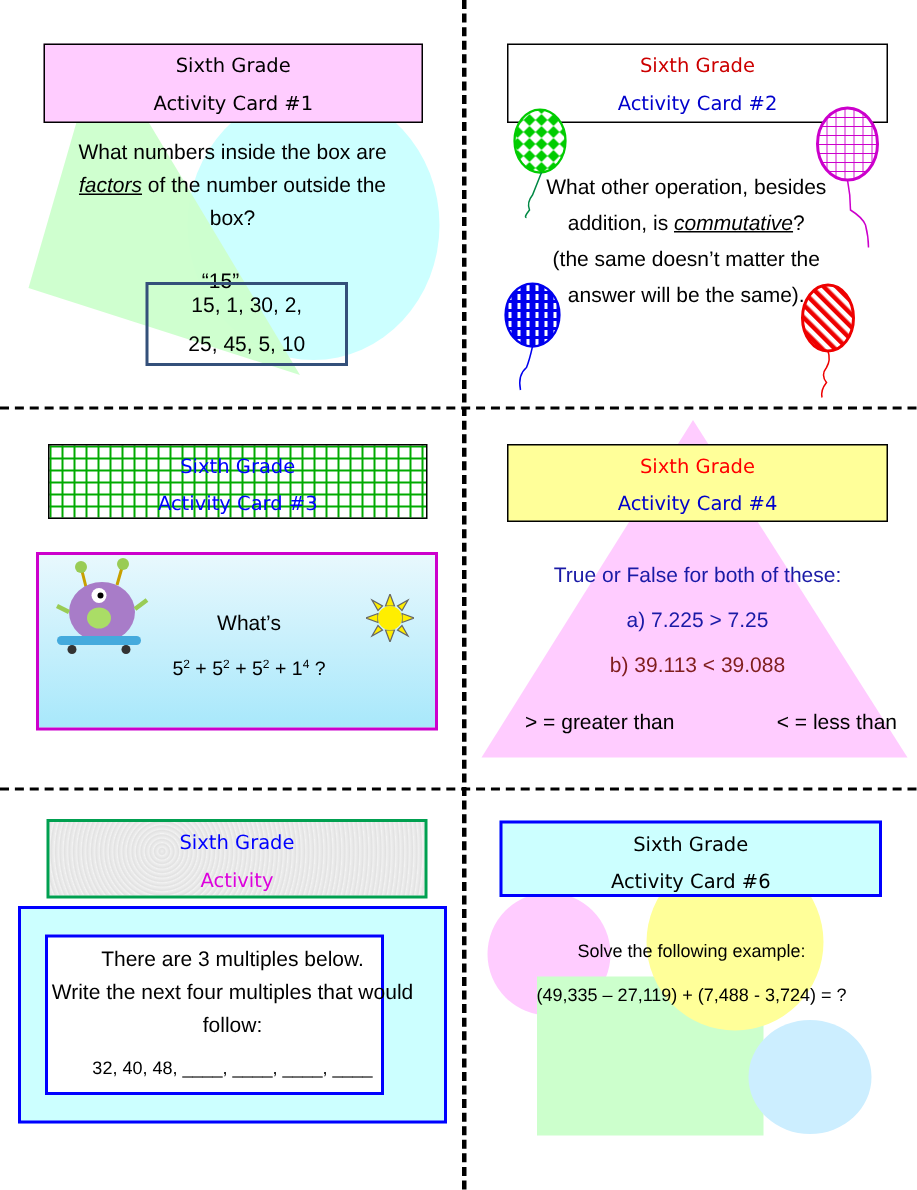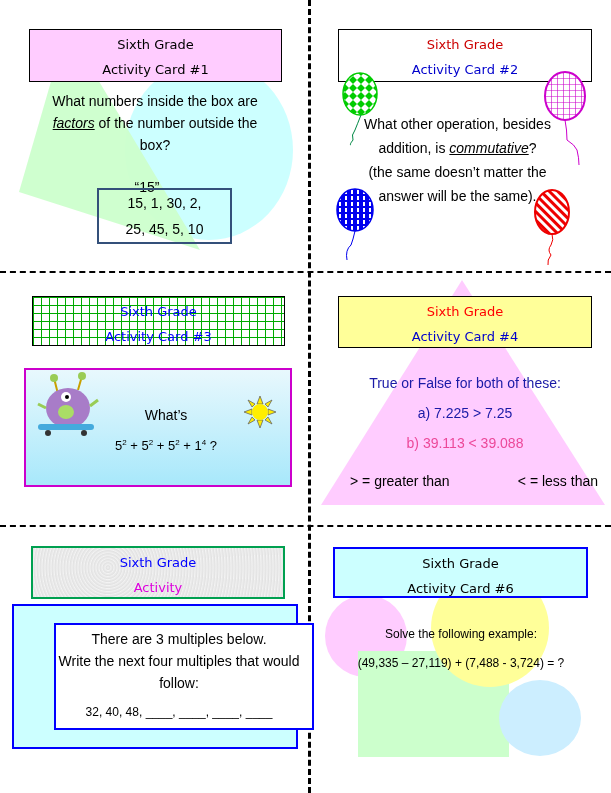--- a/index.html
+++ b/index.html
@@ -146,37 +146,37 @@
 <div>
   <svg class="abs" style="left:305px;top:265px;" width="306" height="260">
     <polygon points="157,15 16,240 300,240" fill="#ffccff"></polygon>
   </svg>
   <div class="title-box" style="left:338px;top:296px;width:254px;height:52px;background:#ffff99;">
     <span style="color:#ff0000;">Sixth Grade</span>
     <span style="color:#0000cc;">Activity Card #4</span>
   </div>
   <div class="body-text" style="left:330px;top:372px;width:270px;color:#1a1aa6;">True or False for both of these:</div>
   <div class="body-text" style="left:330px;top:402px;width:270px;color:#1a1aa6;">a)  7.225 &gt; 7.25</div>
-  <div class="body-text" style="left:330px;top:432px;width:270px;color:#ec4899;">b)  39.113 &lt; 39.088</div>
+  <div class="body-text" style="left:330px;top:432px;width:270px;color:#7f1d1d;">b)  39.113 &lt; 39.088</div>
   <div class="body-text" style="left:350px;top:470px;width:120px;text-align:left;">&gt;  =  greater than</div>
   <div class="body-text" style="left:498px;top:470px;width:100px;text-align:right;">&lt; = less than</div>
 </div>
 
 <div>
   <div class="title-box" style="left:31px;top:546px;width:254px;height:53px;border:2px solid #00a050;
        background:repeating-radial-gradient(circle at 30% 40%, #efefef 0px, #e2e2e2 2px, #f4f4f4 3px);">
     <span style="color:#0000ff;">Sixth Grade</span>
     <span>
         <span style="color:#dd00dd;">Activity</span> 
         <span style="color:#cc0000;">Card</span> 
         <span style="color:#000;">#5</span>
       </span>
   </div>
   <div class="abs" style="left:12px;top:604px;width:286px;height:145px;border:2px solid #0000ff;background:#ccffff;box-sizing:border-box;">
-    <div class="abs" style="left:16px;top:17px;width:260px;height:107px;border:2px solid #0000ff;background:#fff;box-sizing:border-box;margin-left:24px;">
+    <div class="abs" style="left:16px;top:17px;width:226px;height:107px;border:2px solid #0000ff;background:#fff;box-sizing:border-box;">
       <div class="body-text" style="left:0;top:3px;width:246px;">There are 3 multiples below.</div>
       <div class="body-text" style="left:0;top:25px;width:246px;">Write the next four multiples that would</div>
       <div class="body-text" style="left:0;top:47px;width:246px;">follow:</div>
       <div class="body-text" style="left:0;top:76px;width:246px;font-size:12px;">32,  40,  48,  ____,  ____,  ____,  ____</div>
     </div>
   </div>
 </div>
 
 <div>
   <svg class="abs" style="left:305px;top:525px;" width="306" height="268">

